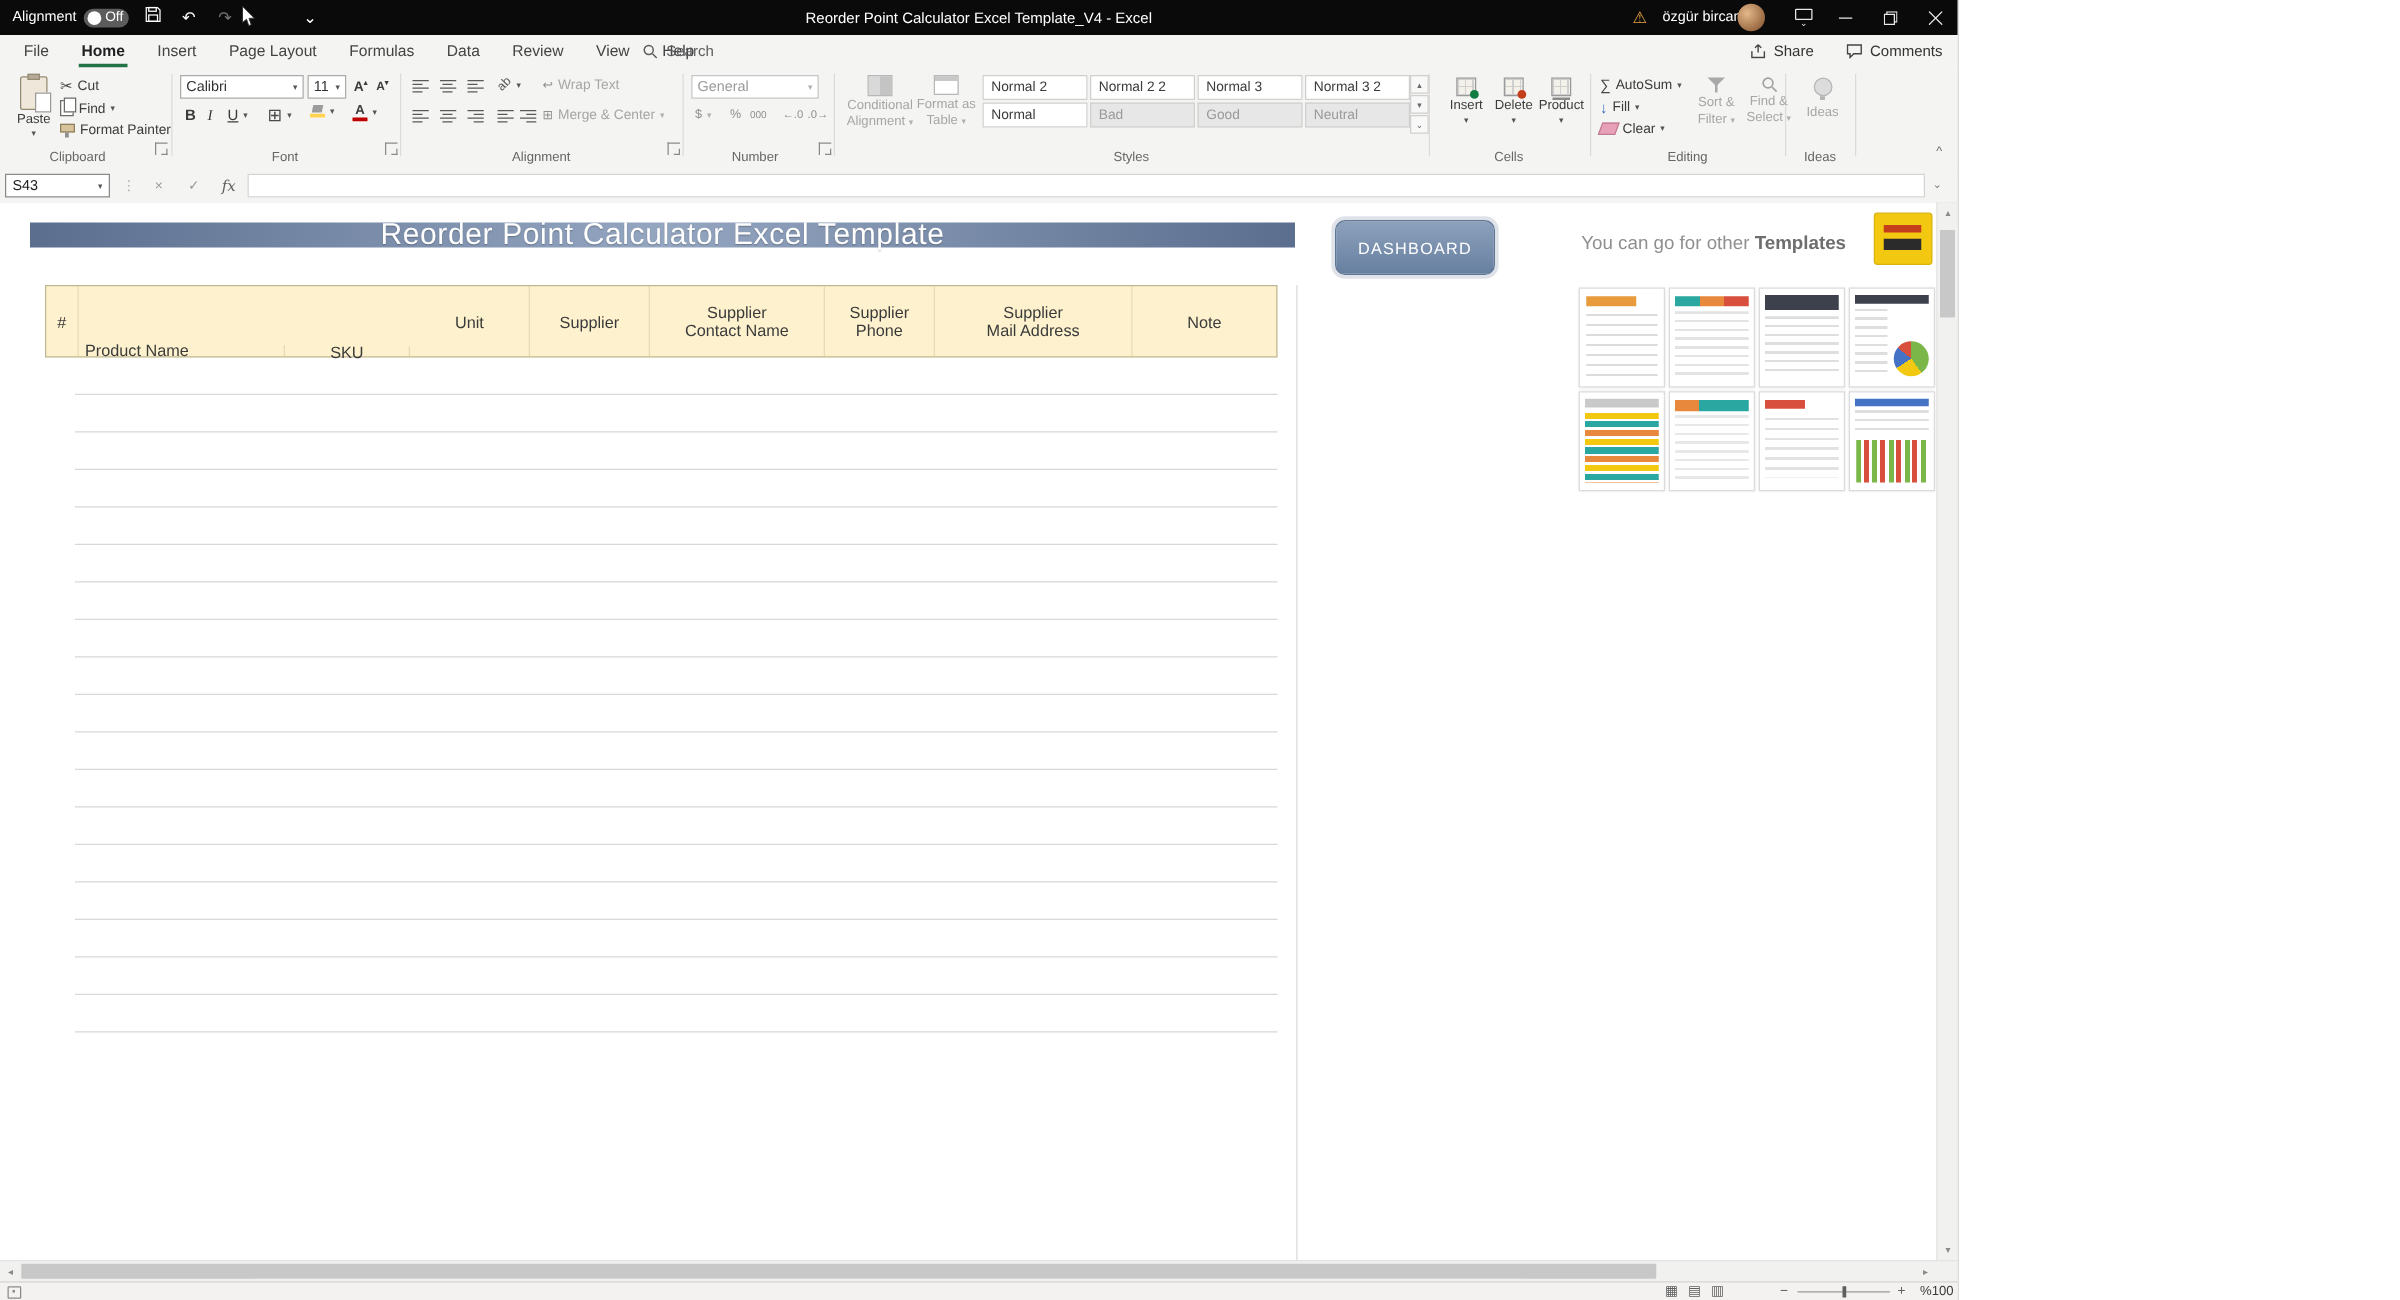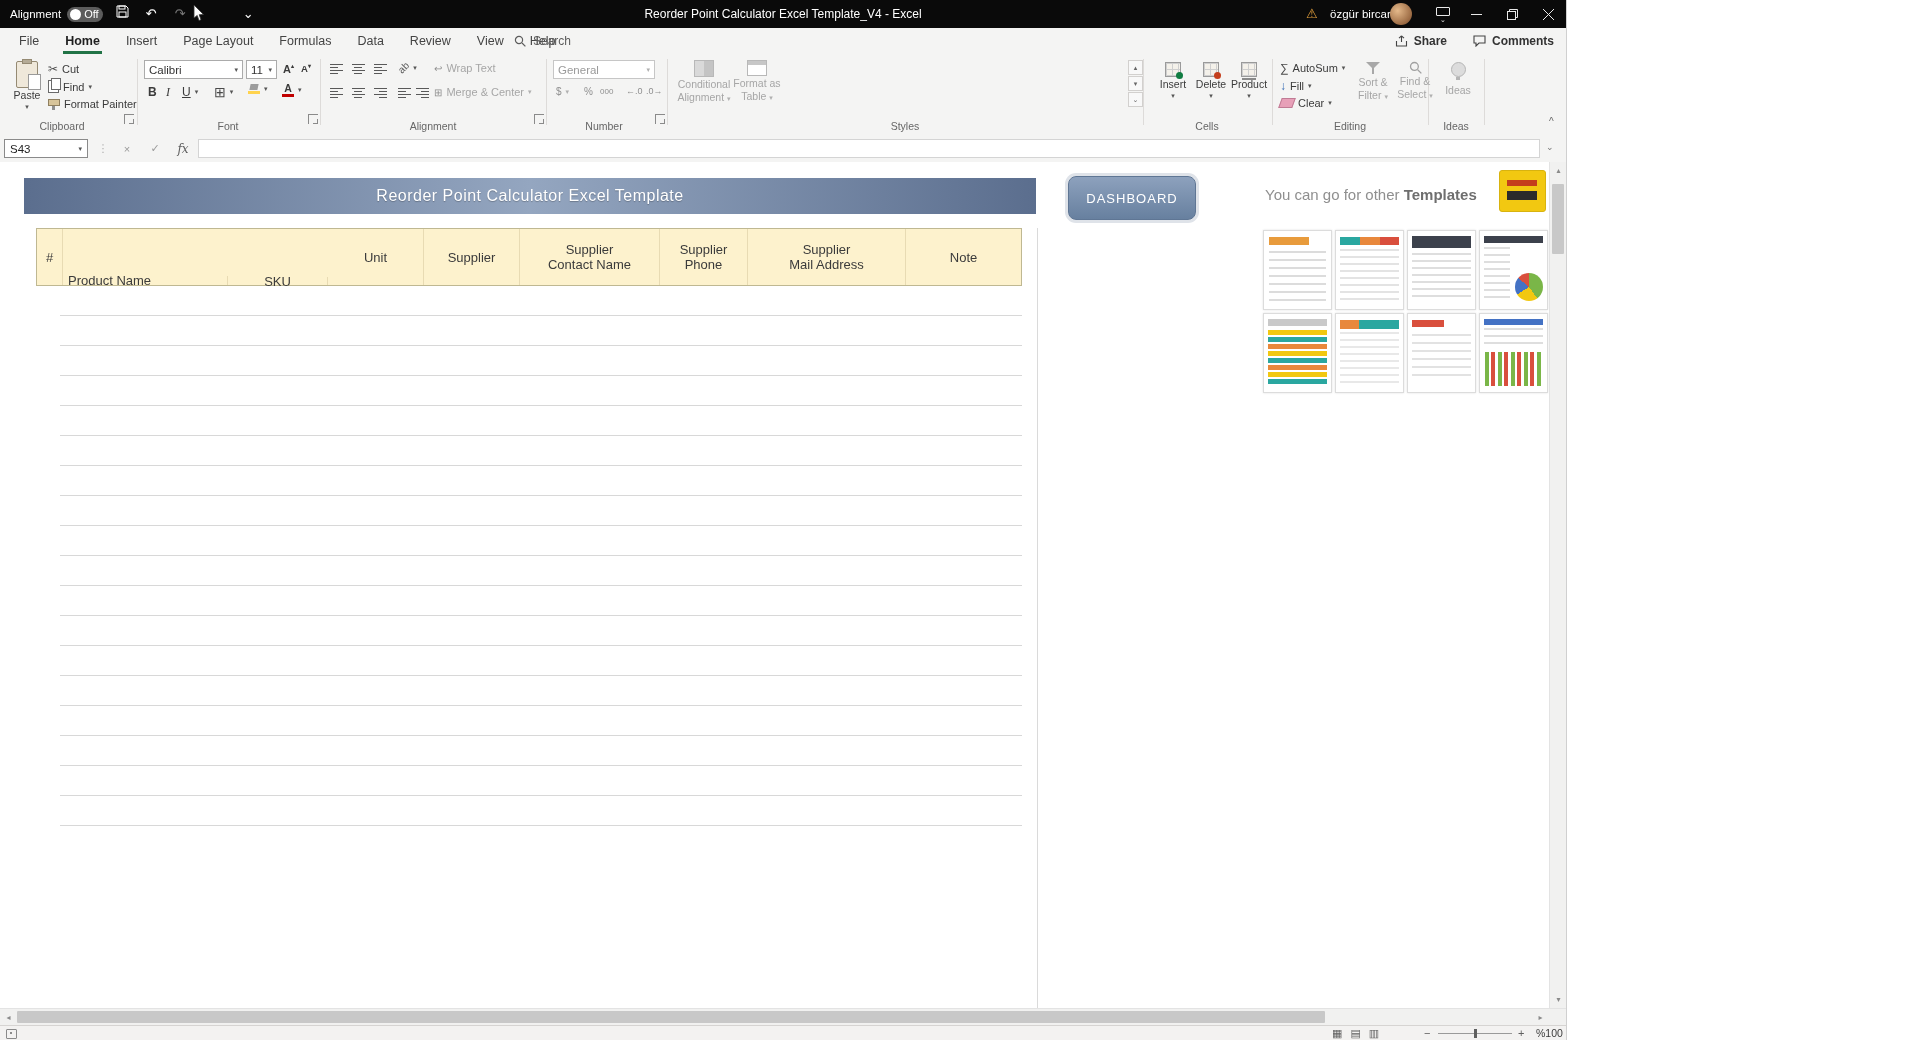--- a/index.html
+++ b/index.html
@@ -26,21 +26,21 @@
   .cursor{position:absolute;left:193px;top:5px;}
 
   
   .tabsrow{position:absolute;left:0;top:28px;width:1566px;height:26px;background:#f4f4f3;}
   .tabs{position:absolute;left:6px;top:0;height:26px;display:flex;}
   .tab{padding:0 13px;font-size:12.5px;color:#444;height:26px;display:flex;align-items:center;position:relative;}
   .tab.active{color:#1f1f1f;font-weight:700;}
   .tab.active::after{content:"";position:absolute;left:11px;right:11px;bottom:0;height:3px;background:var(--accent-green);}
   .searchbox{position:absolute;left:514px;top:0;height:26px;display:flex;align-items:center;gap:7px;color:#5c5c5c;font-size:12px;}
   .tr-right{position:absolute;right:12px;top:0;height:26px;display:flex;align-items:center;gap:26px;font-size:12px;color:#333;}
-  .tr-right .item{display:flex;align-items:center;gap:6px;font-weight:bold;}
+  .tr-right .item{display:flex;align-items:center;gap:6px;}
 
   
   .ribbon{position:absolute;left:0;top:54px;width:1566px;height:82px;background:#f4f4f3;border-bottom:1px solid #d8d6d4;font-size:11px;color:#3b3b3b;}
   .gsep{position:absolute;top:5px;height:66px;width:1px;background:#dddbd9;}
   .glabel{position:absolute;top:66px;font-size:10.5px;color:#666;transform:translateX(-50%);white-space:nowrap;}
   .launcher{position:absolute;width:9px;height:9px;border-left:1px solid #8a8a8a;border-top:1px solid #8a8a8a;}
   .launcher::after{content:"";position:absolute;right:0;bottom:0;width:4px;height:4px;border-right:1px solid #8a8a8a;border-bottom:1px solid #8a8a8a;}
   .rrow{position:absolute;display:flex;align-items:center;gap:4px;white-space:nowrap;}
   .rlabel{font-size:11px;color:#3b3b3b;}
   .dis{color:#a6a6a6 !important;}
@@ -106,21 +106,21 @@
   .fbar{position:absolute;left:0;top:136px;width:1566px;height:26px;background:#f4f4f3;border-bottom:1px solid #d8d6d4;}
   .namebox{position:absolute;left:4px;top:3px;width:84px;height:19px;background:#fff;border:1px solid #8a8a8a;display:flex;align-items:center;padding:0 5px;box-sizing:border-box;font-size:11.5px;color:#222;}
   .namebox .dd{margin-left:auto;}
   .fbtn{position:absolute;top:3px;height:19px;width:22px;display:flex;align-items:center;justify-content:center;font-size:11px;color:#9a9a9a;}
   .fx{font-family:"DejaVu Serif",serif;font-style:italic;color:#5f5f5f;font-size:12px;}
   .finput{position:absolute;left:198px;top:3px;width:1342px;height:19px;background:#fff;border:1px solid #d4d4d4;box-sizing:border-box;font-size:11.5px;color:#222;padding:0 5px;}
   .fexpand{position:absolute;left:1546px;top:6px;font-size:9px;color:#777;}
 
   
   .sheet{position:absolute;left:0;top:162px;width:1549px;height:846px;background:#fff;overflow:hidden;}
-  .banner{position:absolute;left:24px;top:16px;width:1012px;height:36px;background:linear-gradient(90deg,var(--banner-dark),var(--banner-light) 50%,var(--banner-dark));display:flex;align-items:center;justify-content:center;color:#fff;font-size:16px;letter-spacing:.5px;text-shadow:0 1px 1px rgba(0,0,0,.25);}
+  .banner{position:absolute;left:24px;top:16px;width:1012px;height:20px;background:linear-gradient(90deg,var(--banner-dark),var(--banner-light) 50%,var(--banner-dark));display:flex;align-items:center;justify-content:center;color:#fff;font-size:24px;letter-spacing:.5px;text-shadow:0 1px 1px rgba(0,0,0,.25);}
   .dashbtn{position:absolute;left:1068px;top:14px;width:126px;height:42px;border-radius:8px;background:linear-gradient(var(--dashboard-top),var(--dashboard-bottom));border:1px solid #5f7694;box-shadow:0 0 0 3px #dfe3e9;color:#fff;font-size:13px;letter-spacing:1px;display:flex;align-items:center;justify-content:center;cursor:pointer;}
   .promo{position:absolute;left:1265px;top:24px;font-size:15px;color:#8f8f8f;white-space:nowrap;}
   .promo b{color:#6e6e6e;}
   .logo{position:absolute;left:1499px;top:8px;width:45px;height:40px;background:var(--logo-yellow);border:1px solid #d8b30f;border-radius:3px;}
   .logo::before{content:"";position:absolute;left:7px;top:9px;width:30px;height:6px;background:#c43e1c;}
   .logo::after{content:"";position:absolute;left:7px;top:20px;width:30px;height:9px;background:#2b2b2b;}
   .thead{position:absolute;left:36px;top:66px;height:58px;display:flex;background:var(--header-fill);border:1px solid #bfb892;box-sizing:border-box;}
   .hcell{display:flex;align-items:center;justify-content:center;font-size:13px;color:#3b3b3b;white-space:pre-line;text-align:center;border-right:1px solid rgba(191,178,131,.35);box-sizing:border-box;}
   .hcell:last-child{border-right:none;}
   .hcell.c0{width:26px;}
@@ -403,20 +403,30 @@
     <div class="bigbtn" style="left:676px;top:6px;width:56px">
       <span class="ic-cf"></span>
       <span class="lbl dis">Conditional</span>
       <span class="lbl dis"><span>Alignment</span> <span class="dd dis">▾</span></span>
     </div>
     <div class="bigbtn" style="left:732px;top:6px;width:50px">
       <span class="ic-ft"></span>
       <span class="lbl dis">Format as</span>
       <span class="lbl dis"><span>Table</span> <span class="dd dis">▾</span></span>
     </div>
+    <div class="gallery">
+        <div class="stylecell k-plain">Normal 2</div>
+        <div class="stylecell k-plain">Normal 2 2</div>
+        <div class="stylecell k-plain">Normal 3</div>
+        <div class="stylecell k-plain">Normal 3 2</div>
+        <div class="stylecell k-plain">Normal</div>
+        <div class="stylecell k-bad">Bad</div>
+        <div class="stylecell k-good">Good</div>
+        <div class="stylecell k-neutral">Neutral</div>
+      </div>
     <div class="galbtns">
       <span class="galbtn">▴</span>
       <span class="galbtn">▾</span>
       <span class="galbtn">⌄</span>
     </div>
     <div class="glabel" style="left:905px">Styles</div>
 
     <div class="bigbtn" style="left:1154px;top:8px;width:38px">
       <span class="ic-cells ins"></span>
       <span class="lbl">Insert</span>

